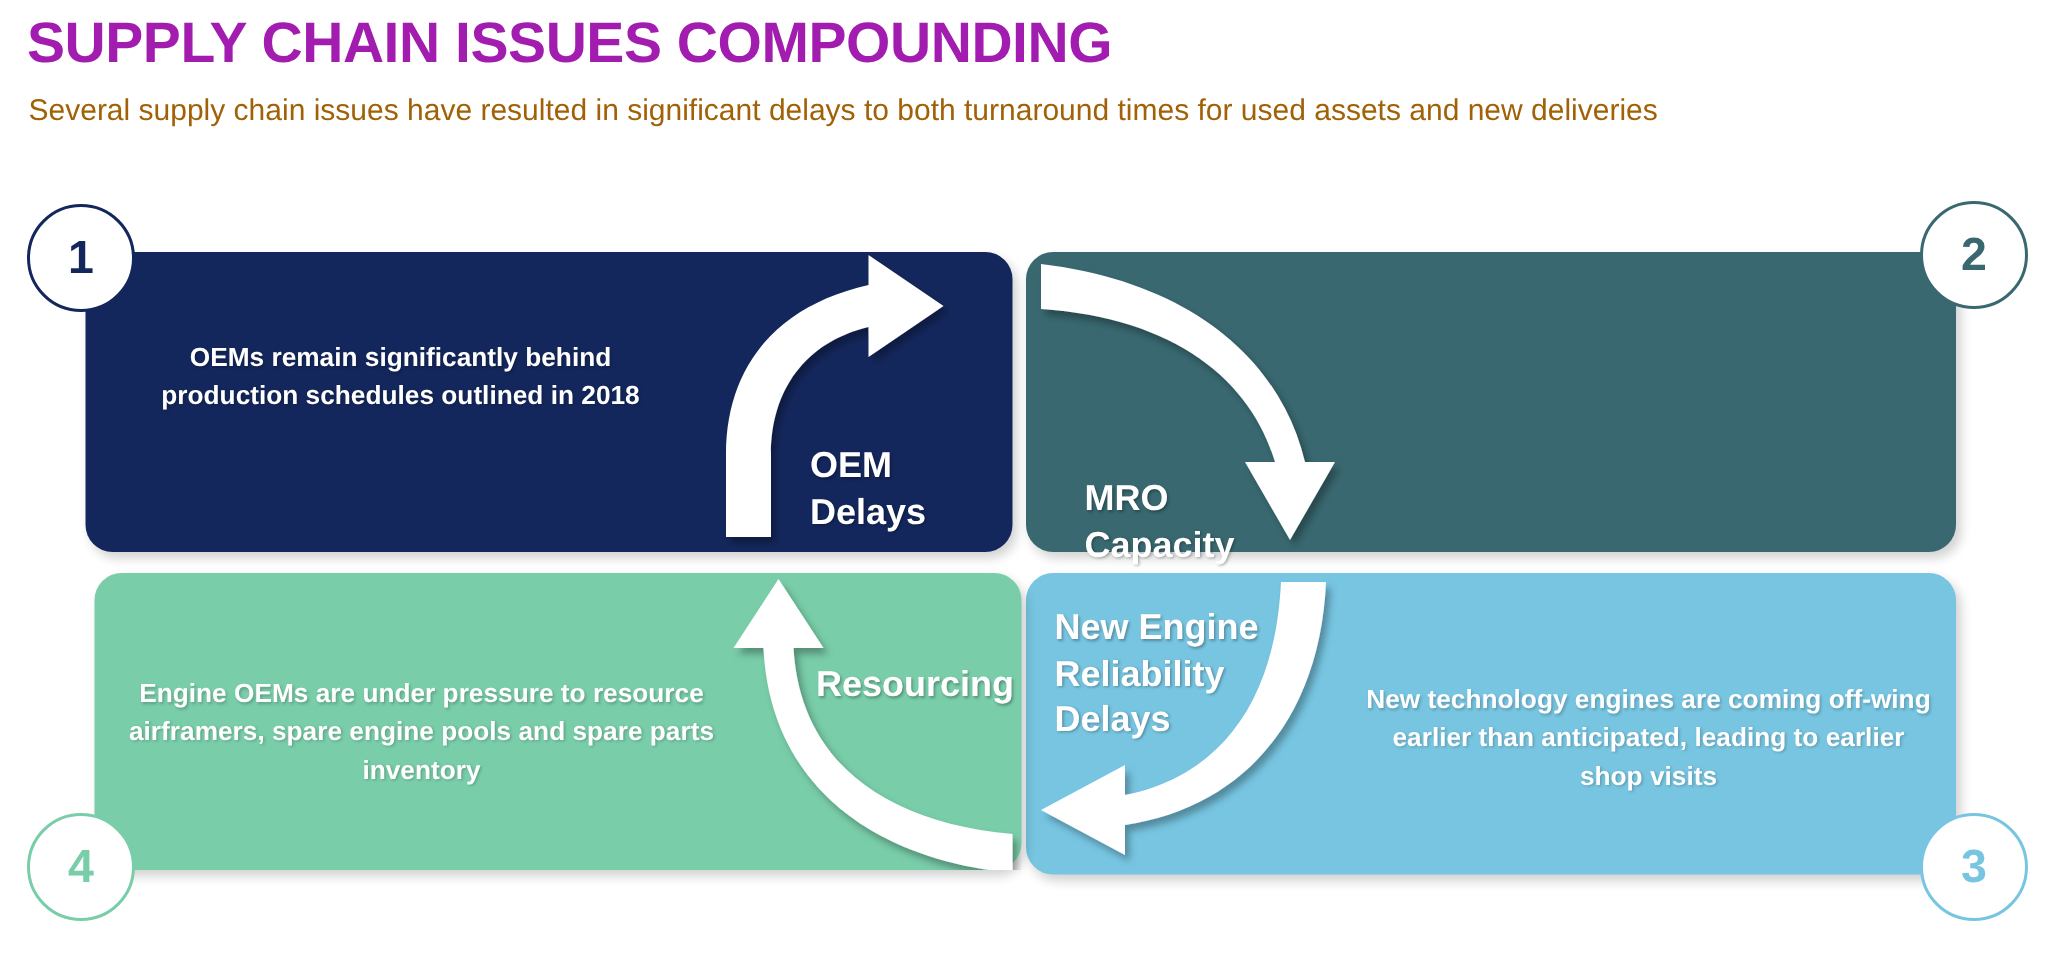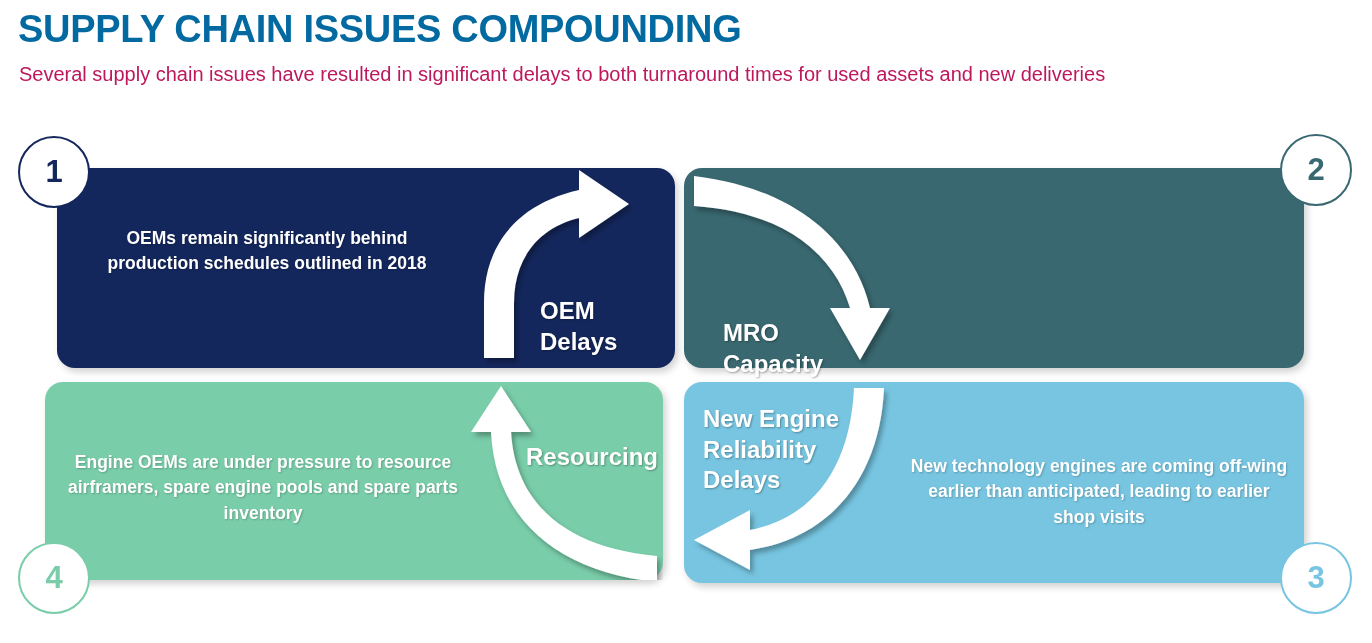--- a/index.html
+++ b/index.html
@@ -16,49 +16,49 @@
   }
 
   
   #header { position: absolute; left: 0; top: 0; width: 1372px; }
   #title {
     position: absolute;
     left: 18px; top: 8px;
     font-size: 38px;
     font-weight: bold;
     letter-spacing: -0.3px;
-    color: #0369a1;
+    color: #a21caf;
     white-space: nowrap;
   }
   #subtitle {
     position: absolute;
     left: 19px; top: 63px;
     font-size: 20px;
     font-weight: normal;
-    color: #be185d;
+    color: #a16207;
     white-space: nowrap;
   }
 
   
   #board {
     position: absolute;
     left: 0; top: 110px;
     width: 1372px; height: 533px;
   }
 
   .panel {
     position: absolute;
     border-radius: 18px;
     box-shadow: 3px 4px 7px rgba(0,0,0,0.18);
     overflow: visible;
   }
   .panel-1 { left: 57px;  top: 58px;  width: 618px; height: 200px; background: #14275c; border-radius: 18px; }
   .panel-2 { left: 684px; top: 58px;  width: 620px; height: 200px; background: #396870; }
   .panel-3 { left: 684px; top: 272px; width: 620px; height: 201px; background: #77c5e1; }
-  .panel-4 { left: 45px;  top: 272px; width: 618px; height: 198px; background: #79cda9; }
+  .panel-4 { left: 63px;  top: 272px; width: 618px; height: 198px; background: #79cda9; }
 
   .panel-body {
     position: absolute;
     color: #ffffff;
     font-size: 17.5px;
     font-weight: bold;
     line-height: 1.45;
     text-align: center;
     text-shadow: 1px 1px 2px rgba(0,0,0,0.22);
   }

